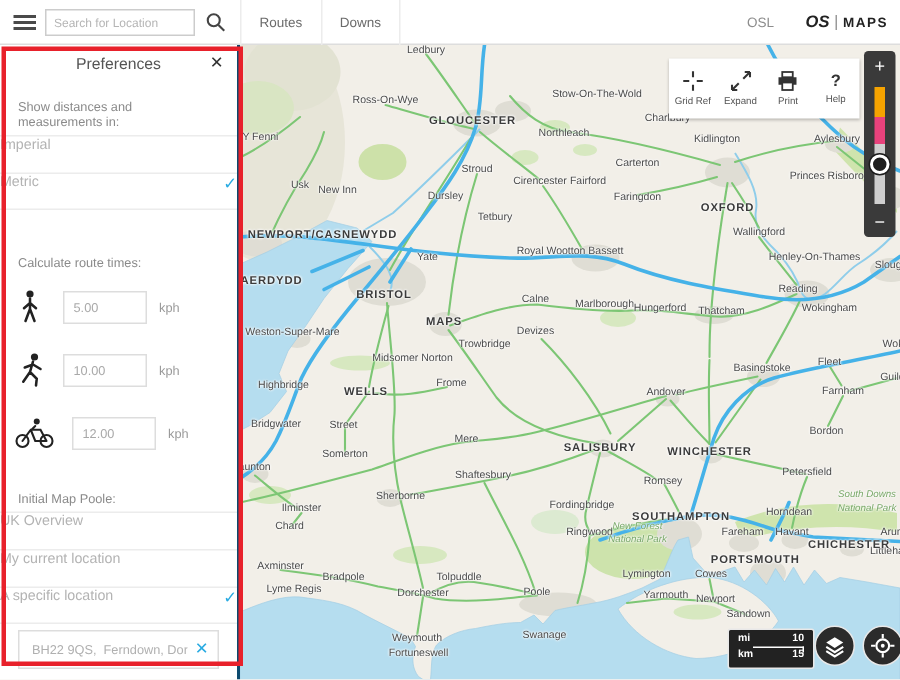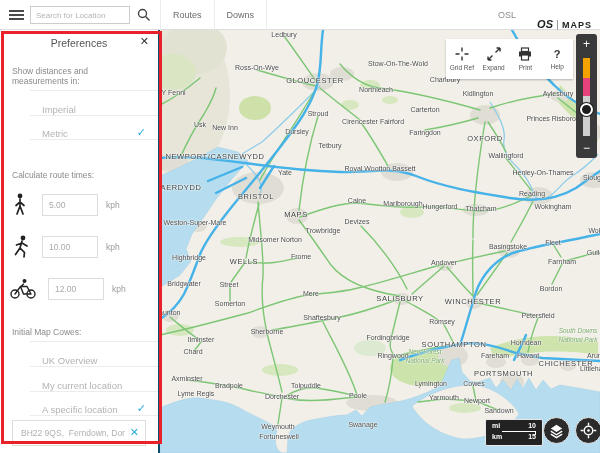--- a/index.html
+++ b/index.html
@@ -14,34 +14,34 @@
   .search-box { position:absolute; left:30px; top:6px; width:100px; height:18px;
                 border:1px solid #ccc; font-size:8px; color:#555; padding:0 5px; background:#fff; }
   .search-box::placeholder { color:#b5b5b5; }
   .search-btn { position:absolute; left:136px; top:7px; width:16px; height:16px; }
   .tabs { position:absolute; left:160px; top:0; height:30px; display:flex; }
   .tab { padding:0 12px; font-size:9px; color:#6b6b6b; display:flex; align-items:center;
          border-left:1px solid #ececec; cursor:pointer; }
   .tab:last-child { border-right:1px solid #ececec; }
   .osl { position:absolute; left:488px; top:0; height:30px; display:flex; align-items:center;
          font-size:9px; color:#8d8d8d; padding:0 10px; cursor:pointer; }
-  .brand { position:absolute; right:8px; top:0; height:30px; display:flex; align-items:flex-end; gap:4px; }
+  .brand { position:absolute; right:8px; top:0; height:30px; display:flex; align-items:center; gap:4px; }
   .brand .os { font-weight:bold; font-size:11px; color:#222; font-style:italic; }
   .brand .bar { width:1px; height:10px; background:#9a9a9a; }
   .brand .maps { font-weight:bold; font-size:9px; letter-spacing:1px; color:#222; }
 
   
   .panel { position:absolute; left:0; top:30px; width:160px; height:423px; background:#fff;
            border-right:2px solid #0c4a6e; z-index:5; overflow:hidden; }
   .panel-header { position:relative; height:26px; }
   .panel-title { text-align:center; font-size:10.5px; color:#555; line-height:26px; }
   .panel-close { position:absolute; right:9px; top:5px; font-size:11px; color:#333; cursor:pointer; }
   .sec-label { margin:10px 12px 4px; font-size:8.5px; color:#8a8a8a; }
   .opt-row { position:relative; height:25px; border-top:1px solid #ececec; display:flex;
-             align-items:flex-end; padding:0 12px; font-size:9.5px; color:#b3b3b3; cursor:pointer;margin-left:30px; }
+             align-items:flex-start; padding:0 0; font-size:9.5px; color:#b3b3b3; cursor:pointer; }
   .opt-rows .opt-row:last-child { border-bottom:1px solid #ececec; }
   .opt-check { margin-left:auto; color:#29abe2; font-size:11px; }
   .speed-row { display:flex; align-items:center; height:42px; padding:0 10px; }
   .speed-row svg { flex:0 0 auto; }
   .speed-input { width:56px; height:22px; border:1px solid #ddd; font-size:8.5px; color:#a9a9a9;
                  padding:0 6px; margin-left:12px; }
   .speed-unit { font-size:8.5px; color:#9a9a9a; margin-left:8px; }
   .loc-wrap { position:relative; margin:4px 12px 0; }
   .loc-input { width:100%; height:26px; border:1px solid #ddd; font-size:8.5px; color:#b0b0b0;
                padding:0 20px 0 8px; }
@@ -53,21 +53,21 @@
   .annotation { position:absolute; left:1px; top:31px; width:161px; height:413px;
                 border:3px solid #e8212b; z-index:30; pointer-events:none; }
 
   
   .map { position:absolute; left:160px; top:30px; width:440px; height:423px; overflow:hidden;
          background:#f2efe8; }
   .map svg.canvas { position:absolute; left:0; top:0; }
   .maplabel { position:absolute; transform:translate(-50%,-50%); white-space:nowrap;
               text-shadow:0 0 2px #fff, 0 0 2px #fff, 0 0 1px #fff; pointer-events:none; }
   .town  { font-size:7px; color:#4a4a4a; }
-  .city  { font-size:7.5px; font-weight:normal; letter-spacing:.6px; color:#3b3b3b; }
+  .city  { font-size:7.5px; font-weight:bold; letter-spacing:.6px; color:#3b3b3b; }
   .park  { font-size:6.5px; font-style:italic; color:#79a868; }
 
   
   .mapctrl { position:absolute; left:286px; top:9px; width:127px; height:40px; background:#fff;
              box-shadow:0 1px 2px rgba(0,0,0,.25); display:flex; z-index:3; }
   .mapctrl .ctl { flex:1; display:flex; flex-direction:column; align-items:center;
                   justify-content:center; gap:3px; font-size:6.5px; color:#555; cursor:pointer; }
   .helpmark { font-size:11px; font-weight:bold; color:#333; line-height:12px; }
 
   
@@ -164,21 +164,21 @@
     <svg width="26" height="22" viewBox="0 0 26 22">
       <circle cx="5" cy="16" r="4" fill="none" stroke="#222" stroke-width="1.4"></circle>
       <circle cx="21" cy="16" r="4" fill="none" stroke="#222" stroke-width="1.4"></circle>
       <circle cx="14.5" cy="3" r="2" fill="#222"></circle>
       <path d="M5,16 L10.5,8.5 L17,8.5 L21,16 M10.5,8.5 L13.5,16 L21,16 M13.5,6 L11,8.5" stroke="#222" stroke-width="1.4" fill="none" stroke-linecap="round"></path>
     </svg>
     <input class="speed-input" value="12.00" style="">
     <span class="speed-unit">kph</span>
   </div>
 
-  <div class="sec-label iv-label">Initial Map Cowes:</div>
+  <div class="sec-label iv-label">Initial Map Poole:</div>
   <div class="opt-rows">
     <div class="opt-row">
       <span>UK Overview</span>
       <span class="opt-check"></span>
     </div>
     <div class="opt-row">
       <span>My current location</span>
       <span class="opt-check"></span>
     </div>
     <div class="opt-row">

